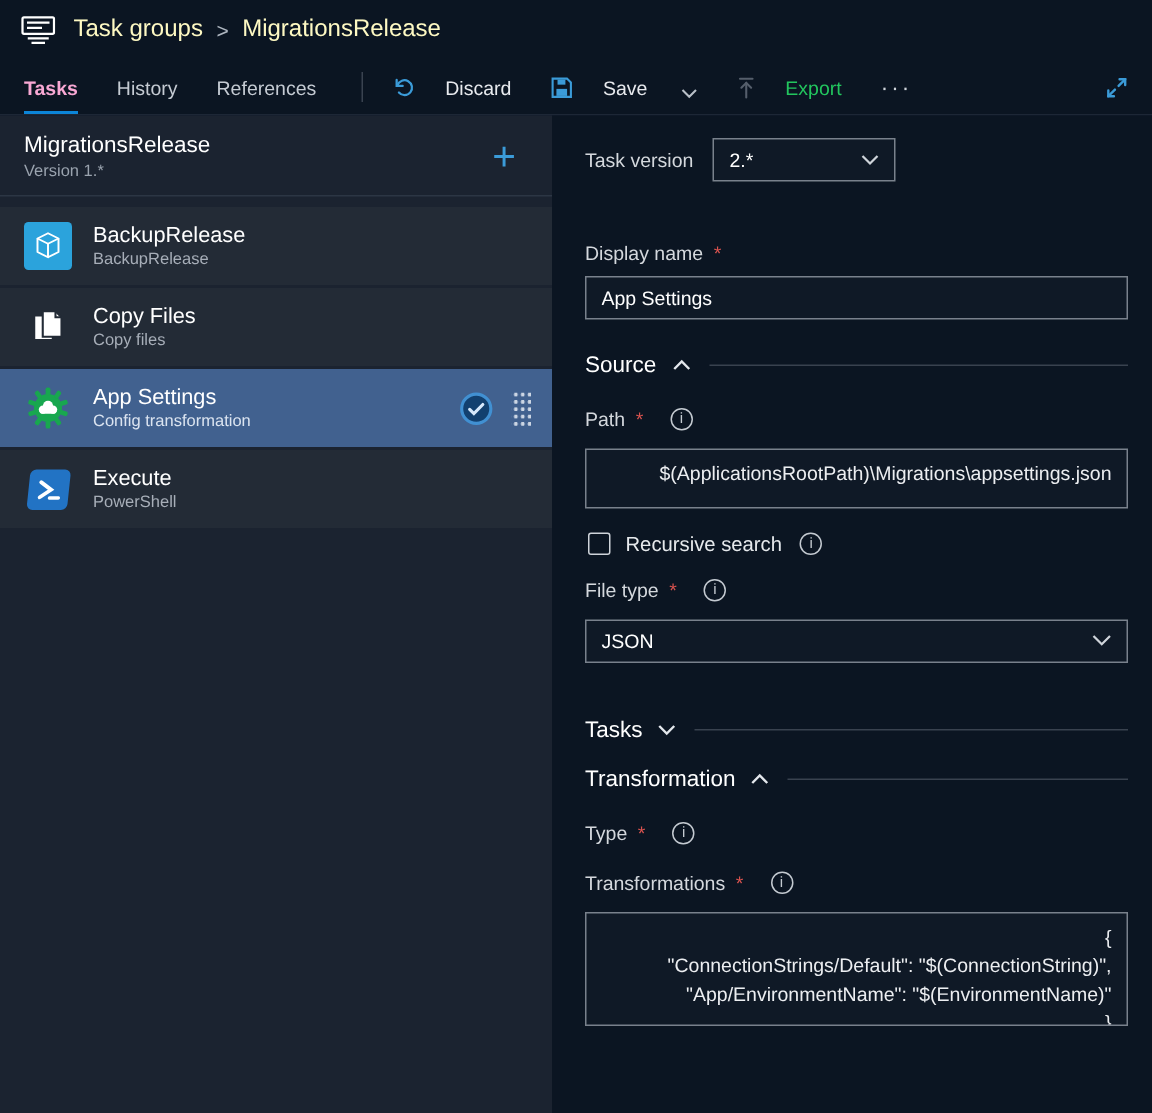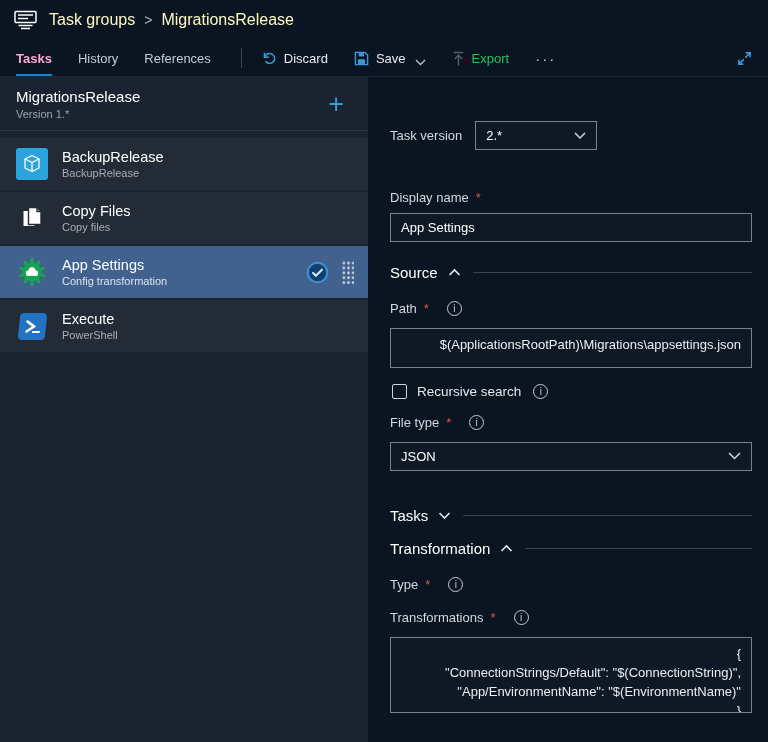--- a/index.html
+++ b/index.html
@@ -13,21 +13,21 @@
   
   .top-header { height:40px; display:flex; align-items:center; gap:12px; padding:0 14px; background:#0b1522; }
   .crumb { font-size:16px; color:#fef9c3; }
   .crumb-sep { color:#aeb6c0; font-size:14px; margin:0 2px; }
   
   .toolbar { height:37px; display:flex; align-items:center; padding:0 14px 0 16px; background:#0b1522; border-bottom:1px solid #1d2736; }
   .tabs { display:flex; height:100%; }
   .tab { height:100%; display:flex; align-items:center; margin-right:26px; color:#c5cbd3; font-size:13px; cursor:pointer; border-bottom:2px solid transparent; padding-top:2px; }
   .tab.active { color:#f9a8d4; font-weight:bold; border-bottom-color:#0c85d8; }
   .vdiv { width:1px; height:20px; background:#3a4350; margin:0 18px 0 4px; }
-  .tbtn { display:flex; align-items:flex-end; gap:7px; background:none; border:none; color:#e8eaee; font-size:13px; font-family:inherit; margin-right:22px; cursor:pointer; padding:4px 2px; }
+  .tbtn { display:flex; align-items:flex-end; gap:20px; background:none; border:none; color:#e8eaee; font-size:13px; font-family:inherit; margin-right:22px; cursor:pointer; padding:4px 2px; }
   .tbtn.disabled { color:#22c55e; cursor:default; }
   .tbtn.disabled svg { stroke:#555e6b; }
   .more-dots { color:#cfd4da; font-size:15px; letter-spacing:2px; }
   .spacer { flex:1; }
   .expand-btn { background:none; border:none; cursor:pointer; padding:2px; }
   
   .content { display:flex; height:665px; }
   
   .sidebar { width:368px; background:#1b2330; display:flex; flex-direction:column; }
   .sidebar-head { display:flex; align-items:center; justify-content:space-between; padding:11px 22px 10px 16px; border-bottom:1px solid #2c3644; }
@@ -46,21 +46,21 @@
   .task.selected .tsub { color:#dbe4f0; }
   .drag-handle { width:13px; height:24px; margin-left:12px; margin-right:4px;
     background-image:radial-gradient(circle, #ccd6e4 1.25px, transparent 1.4px);
     background-size:4.6px 4.9px; background-position:0.6px 0.6px; cursor:grab; }
   
   .form { flex:1; background:#0b1522; padding:14px 16px 0 22px; overflow:hidden; }
   .field-label { display:flex; align-items:center; gap:6px; color:#d4d8dd; font-size:13px; }
   .req { color:#d9534f; margin-left:1px; }
   .info-icon { width:15px; height:15px; border:1px solid #c4cad1; border-radius:50%; color:#c4cad1;
     font-size:10px; font-style:normal; display:inline-flex; align-items:center; justify-content:center; margin-left:12px; flex:none; }
-  .tv-row { display:flex; align-items:center; gap:13px; margin-top:30px; }
+  .tv-row { display:flex; align-items:center; gap:13px; margin-top:1px; }
   .dropdown { height:29px; border:1px solid #79818c; background:rgba(255,255,255,0.02);
     display:flex; align-items:center; justify-content:space-between; padding:0 10px; cursor:pointer; color:#fff; }
   .dropdown.small { width:122px; }
   .dropdown.full { width:100%; }
   .text-input { width:100%; height:29px; background:rgba(255,255,255,0.02); border:1px solid #79818c;
     color:#fff; font-size:13px; font-family:inherit; padding:0 10px; outline:none; }
   .area-input { width:100%; background:rgba(255,255,255,0.02); border:1px solid #79818c;
     color:#eceef1; font-size:13px; font-family:inherit; padding:7px 10px; outline:none; resize:none; line-height:1.45; overflow:hidden;text-align:right; }
   .path-box { height:40px; }
   .json-box { height:76px; }

